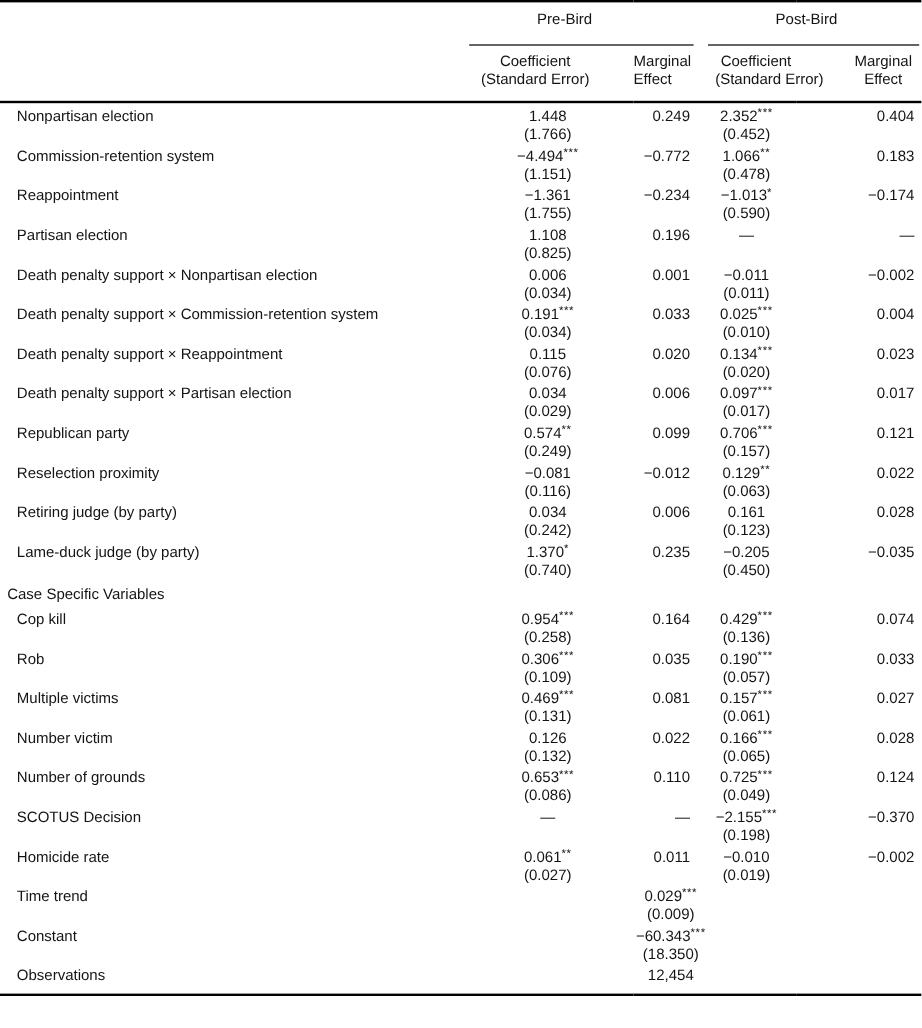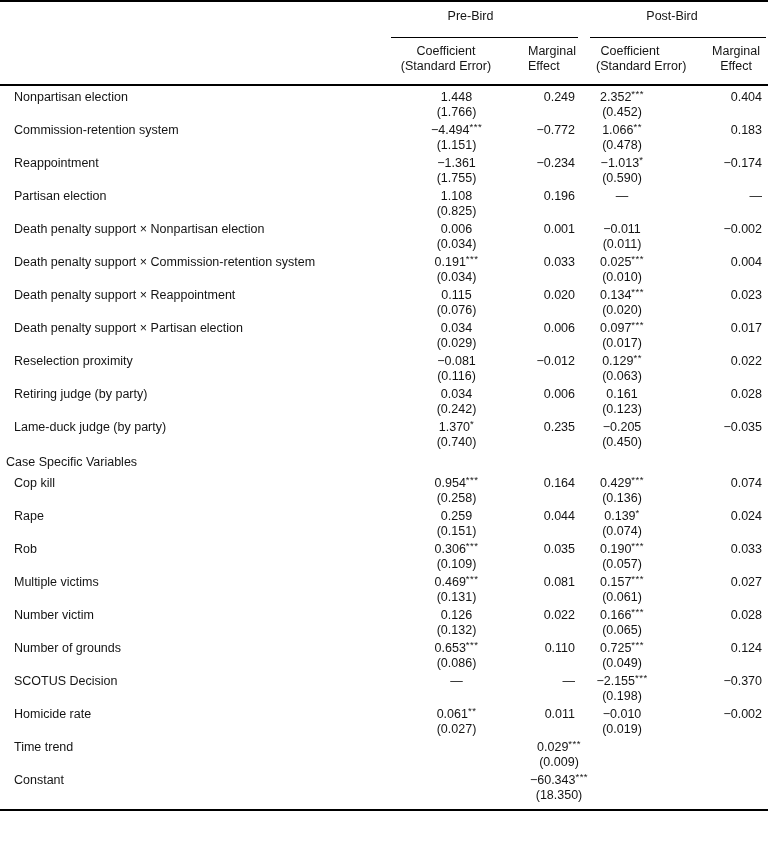--- a/index.html
+++ b/index.html
@@ -193,20 +193,33 @@
           <div class="se">(0.029)</div>
         </td>
         <td class="me pre-me">0.006</td>
         <td class="coef">
           <div class="val">0.097<sup class="stars">***</sup></div>
           <div class="se">(0.017)</div>
         </td>
         <td class="me post-me">0.017</td>
       </tr>
       <tr>
+        <td class="lbl">Republican party</td>
+        <td class="coef">
+          <div class="val">0.574<sup class="stars">**</sup></div>
+          <div class="se">(0.249)</div>
+        </td>
+        <td class="me pre-me">0.099</td>
+        <td class="coef">
+          <div class="val">0.706<sup class="stars">***</sup></div>
+          <div class="se">(0.157)</div>
+        </td>
+        <td class="me post-me">0.121</td>
+      </tr>
+      <tr>
         <td class="lbl">Reselection proximity</td>
         <td class="coef">
           <div class="val">−0.081</div>
           <div class="se">(0.116)</div>
         </td>
         <td class="me pre-me">−0.012</td>
         <td class="coef">
           <div class="val">0.129<sup class="stars">**</sup></div>
           <div class="se">(0.063)</div>
         </td>
@@ -246,33 +259,20 @@
         <td class="coef">
           <div class="val">0.954<sup class="stars">***</sup></div>
           <div class="se">(0.258)</div>
         </td>
         <td class="me pre-me">0.164</td>
         <td class="coef">
           <div class="val">0.429<sup class="stars">***</sup></div>
           <div class="se">(0.136)</div>
         </td>
         <td class="me post-me">0.074</td>
-      </tr>
-      <tr>
-        <td class="lbl">Rape</td>
-        <td class="coef">
-          <div class="val">0.259</div>
-          <div class="se">(0.151)</div>
-        </td>
-        <td class="me pre-me">0.044</td>
-        <td class="coef">
-          <div class="val">0.139<sup class="stars">*</sup></div>
-          <div class="se">(0.074)</div>
-        </td>
-        <td class="me post-me">0.024</td>
       </tr>
       <tr>
         <td class="lbl">Rob</td>
         <td class="coef">
           <div class="val">0.306<sup class="stars">***</sup></div>
           <div class="se">(0.109)</div>
         </td>
         <td class="me pre-me">0.035</td>
         <td class="coef">
           <div class="val">0.190<sup class="stars">***</sup></div>
@@ -351,14 +351,20 @@
           <div class="se">(0.009)</div>
         </td>
       </tr>
       <tr>
         <td class="lbl">Constant</td>
         <td class="span-val" colspan="4">
           <div class="val">−60.343<sup class="stars">***</sup></div>
           <div class="se">(18.350)</div>
         </td>
       </tr>
+      <tr>
+        <td class="lbl">Observations</td>
+        <td class="span-val" colspan="4">
+          <div class="val">12,454</div>
+        </td>
+      </tr>
     </tbody>
 </table>
 
 </body></html>

